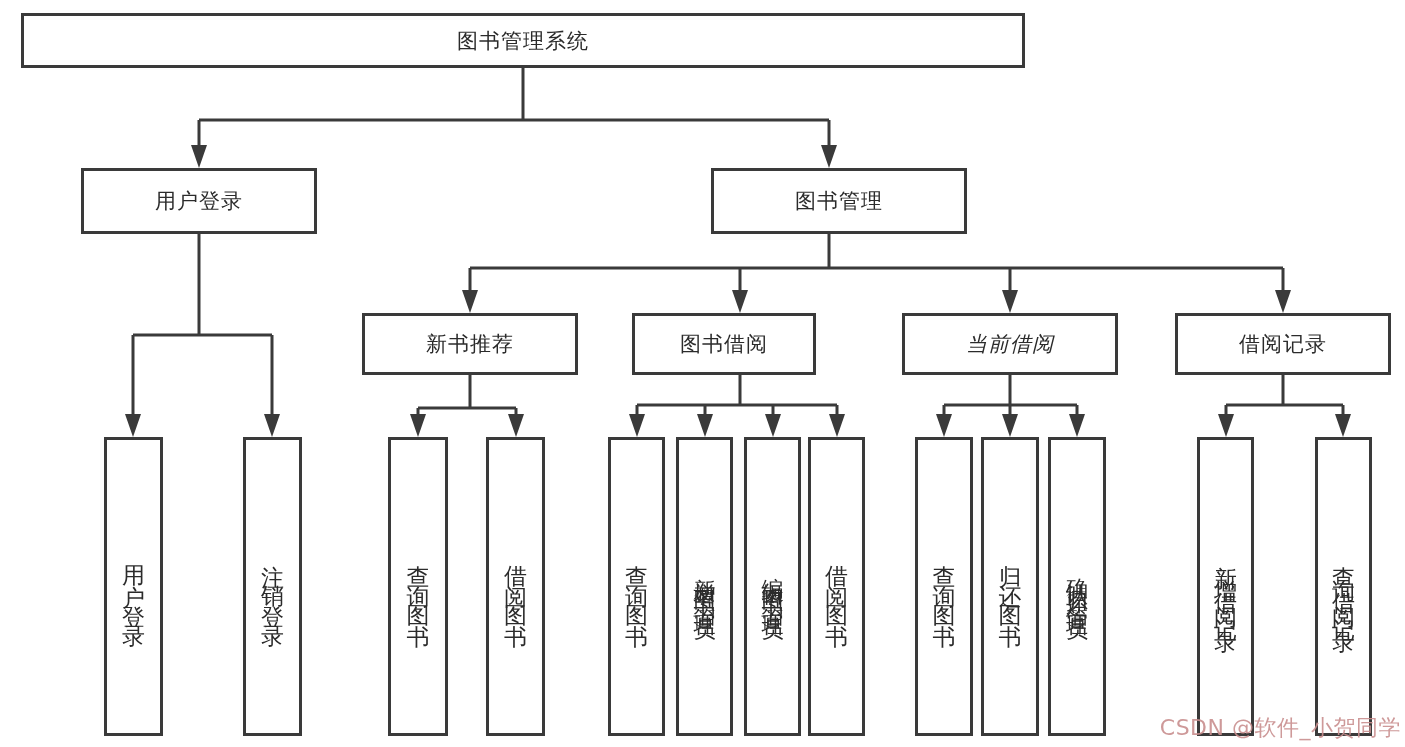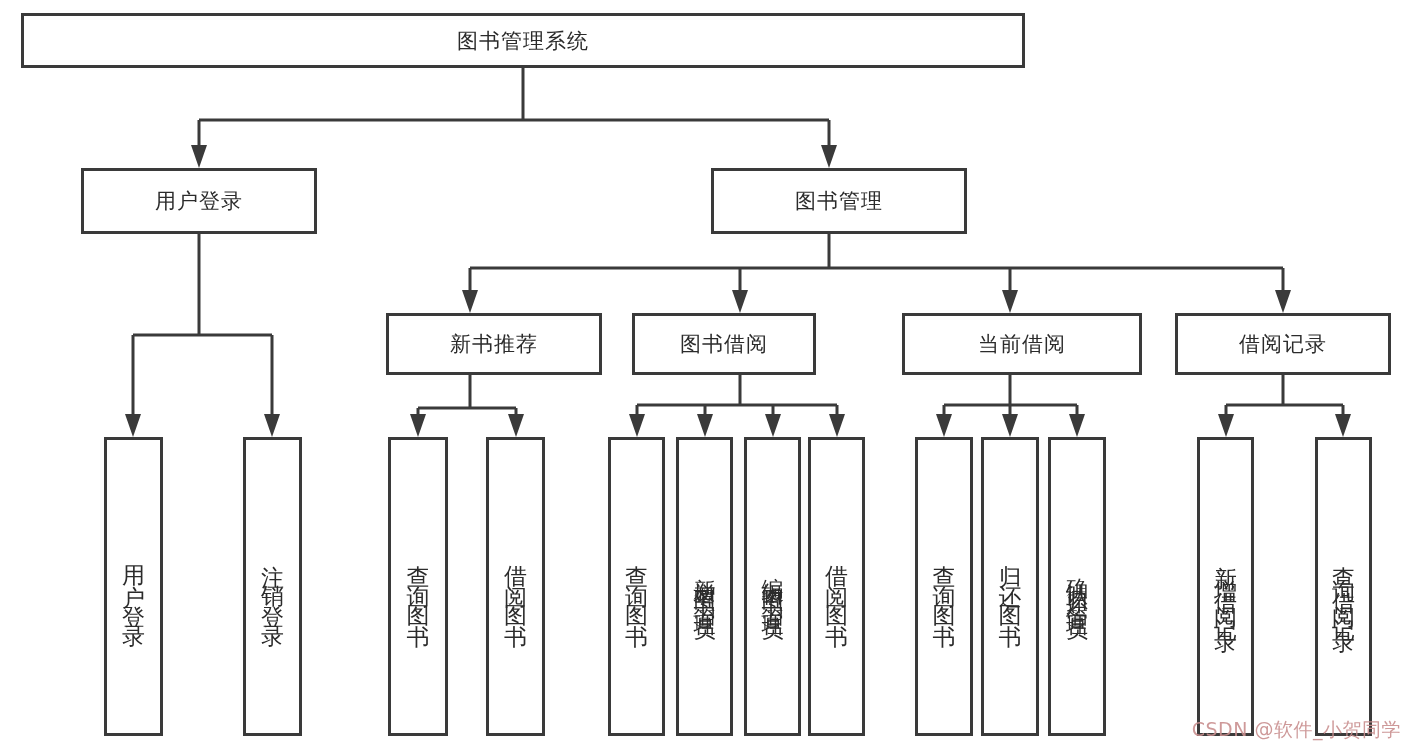--- a/index.html
+++ b/index.html
@@ -27,41 +27,41 @@
     writing-mode:vertical-rl;text-orientation:mixed;line-height:1;
     white-space:nowrap;
   }
   .v4{font-size:23px;letter-spacing:20px;}
   .v6{font-size:23px;letter-spacing:13px;}
   .v9{font-size:22px;letter-spacing:6px;}
   
   #root-box{left:21px;top:13px;width:1004px;height:55px;}
   #user-login-box{left:81px;top:168px;width:236px;height:66px;}
   #book-mgmt-box{left:711px;top:168px;width:256px;height:66px;}
-  #new-books-box{left:362px;top:313px;width:216px;height:62px;margin-left:24px;}
+  #new-books-box{left:362px;top:313px;width:216px;height:62px;}
   #book-borrow-box{left:632px;top:313px;width:184px;height:62px;}
-  #current-borrow-box{left:902px;top:313px;width:240px;height:62px;}
+  #current-borrow-box{left:902px;top:313px;width:216px;height:62px;font-style:italic;}
   #borrow-records-box{left:1175px;top:313px;width:216px;height:62px;}
   
   #leaf-user-login{left:104px;width:59px;}
   #leaf-logout{left:243px;width:59px;}
   #leaf-nb-query{left:388px;width:60px;}
   #leaf-nb-borrow{left:486px;width:59px;}
   #leaf-bb-query{left:608px;width:57px;}
   #leaf-bb-add{left:676px;width:57px;}
   #leaf-bb-edit{left:744px;width:57px;}
   #leaf-bb-borrow{left:808px;width:57px;}
   #leaf-cb-query{left:915px;width:58px;}
   #leaf-cb-return{left:981px;width:58px;}
   #leaf-cb-confirm{left:1048px;width:58px;}
   #leaf-rec-add{left:1197px;width:57px;}
   #leaf-rec-query{left:1315px;width:57px;}
   #watermark{
     position:absolute;right:4px;bottom:4px;
-    font-size:19px;color:#c98f8f;opacity:.9;letter-spacing:.5px;
+    font-size:22px;color:#c98f8f;opacity:.9;letter-spacing:.5px;
   }
 </style>
 </head>
 <body>
 
 <div id="stage">
 
   <svg class="connectors" viewBox="0 0 1405 747" fill="none" stroke="#3a3a3a" stroke-width="3">
 
     <path d="M523 68 V120 M199 120 H829 M199 120 V146 M829 120 V146"></path>

